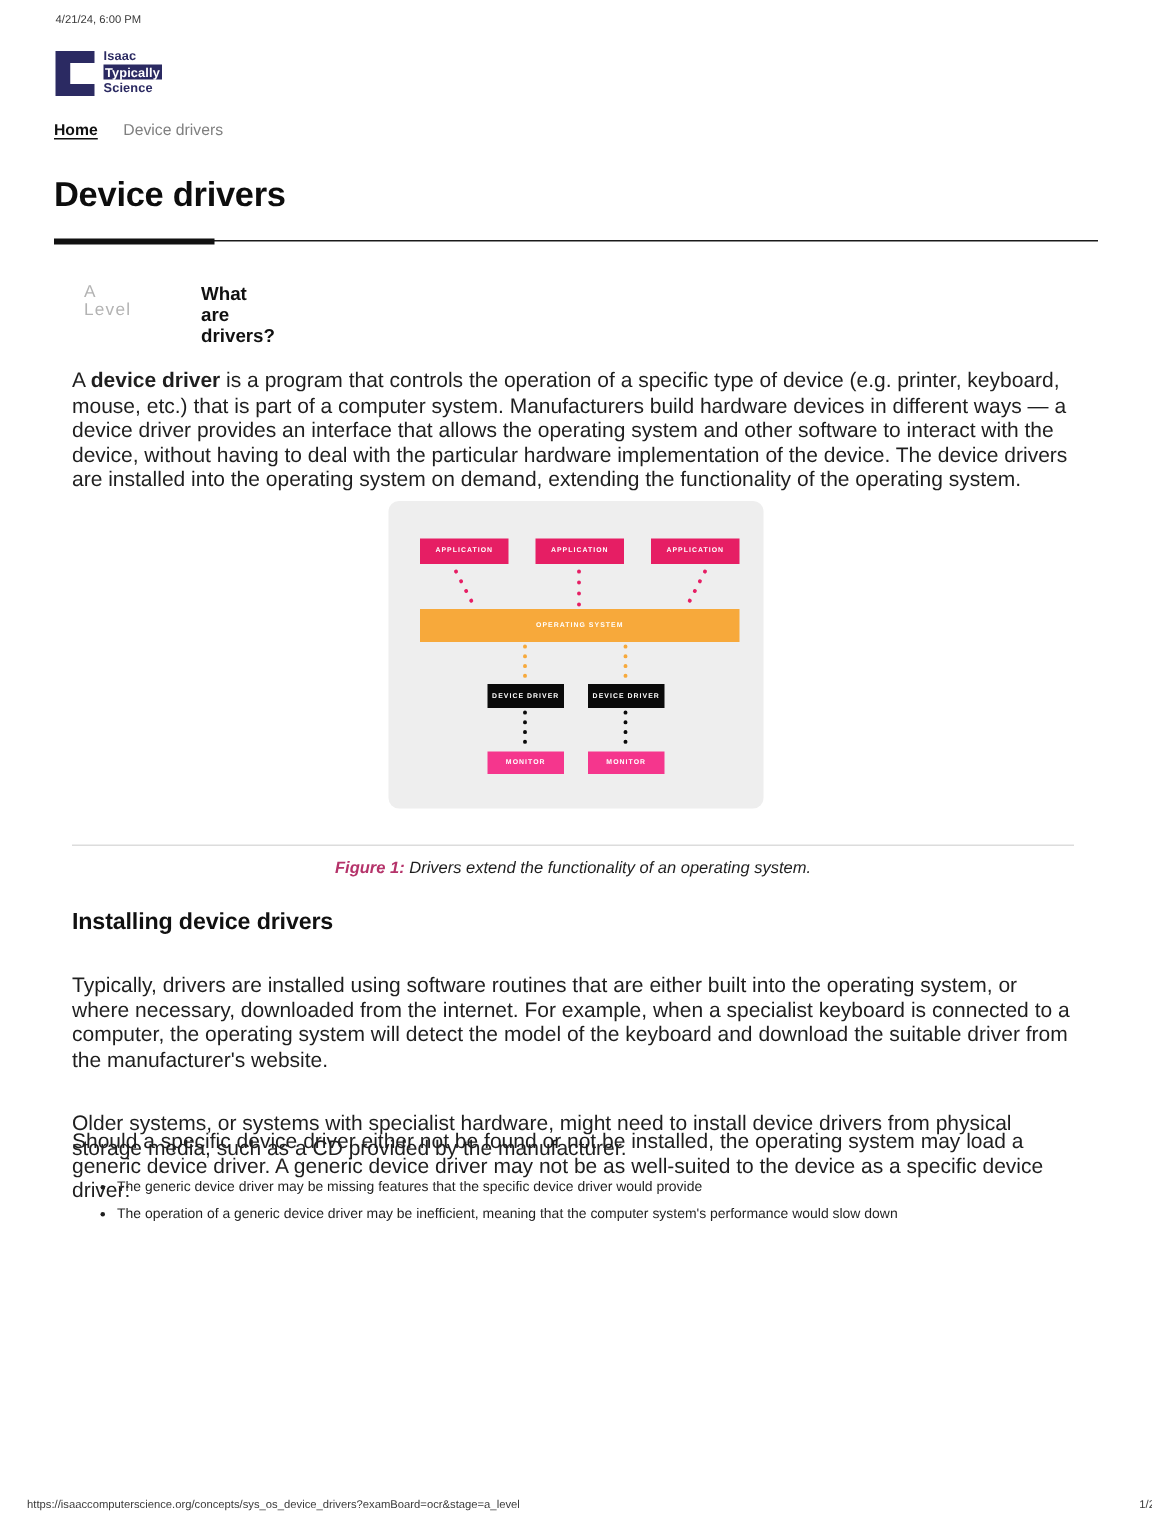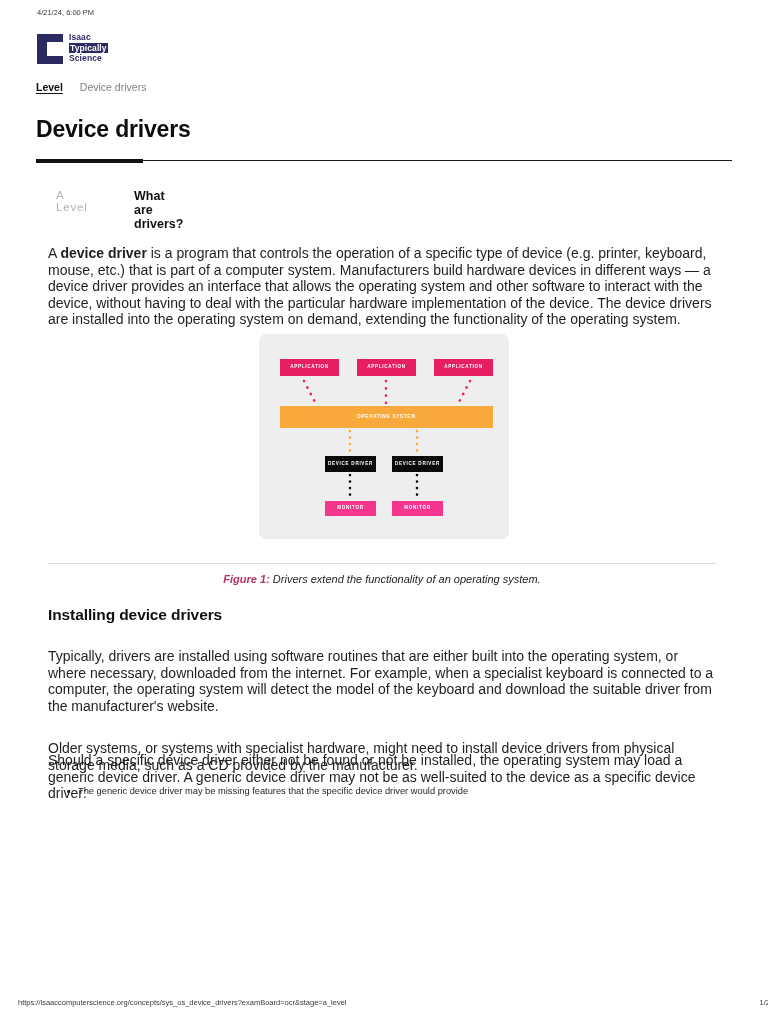--- a/index.html
+++ b/index.html
@@ -360,21 +360,21 @@
       <path d="M12 9 H26 L17.5 17.6 L26 22.6 H12 Z" fill="#2b2a62" opacity="0"></path>
     </svg>
     <div class="logo-text">
       <span class="lt-line">Isaac</span>
       <span class="lt-line"><span class="lt-hl">Typically</span></span>
       <span class="lt-line">Science</span>
     </div>
   </div>
 
   <nav class="breadcrumb">
-    <span class="crumb-home">Level</span><span class="crumb-current">Device drivers</span>
+    <span class="crumb-home">Home</span><span class="crumb-current">Device drivers</span>
   </nav>
 
   <h1 class="page-title">Device drivers</h1>
 
   <div class="title-rule">
     <div class="rule-thin"></div>
     <div class="rule-thick"></div>
   </div>
 
   <div class="tab-row">
@@ -424,20 +424,21 @@
   <div class="figure-caption"><span class="fig-label">Figure 1:</span><span> Drivers extend the functionality of an operating system.</span></div>
 
   <h2 class="section-heading">Installing device drivers</h2>
 
   <p class="body-para p-install">Typically, drivers are installed using software routines that are either built into the operating system, or where necessary, downloaded from the internet. For example, when a specialist keyboard is connected to a computer, the operating system will detect the model of the keyboard and download the suitable driver from the manufacturer's website.</p>
   <p class="body-para p-older">Older systems, or systems with specialist hardware, might need to install device drivers from physical storage media, such as a CD provided by the manufacturer.</p>
   <p class="body-para p-generic">Should a specific device driver either not be found or not be installed, the operating system may load a generic device driver. A generic device driver may not be as well-suited to the device as a specific device driver:</p>
 
   <ul class="bullet-list">
     <li>The generic device driver may be missing features that the specific device driver would provide</li>
+    <li>The operation of a generic device driver may be inefficient, meaning that the computer system's performance would slow down</li>
   </ul>
 
 </div>
 
 <div class="print-footer">
   <span class="pf-url">https://isaaccomputerscience.org/concepts/sys_os_device_drivers?examBoard=ocr&amp;stage=a_level</span>
   <span class="pf-page">1/2</span>
 </div>
 
 </body></html>

